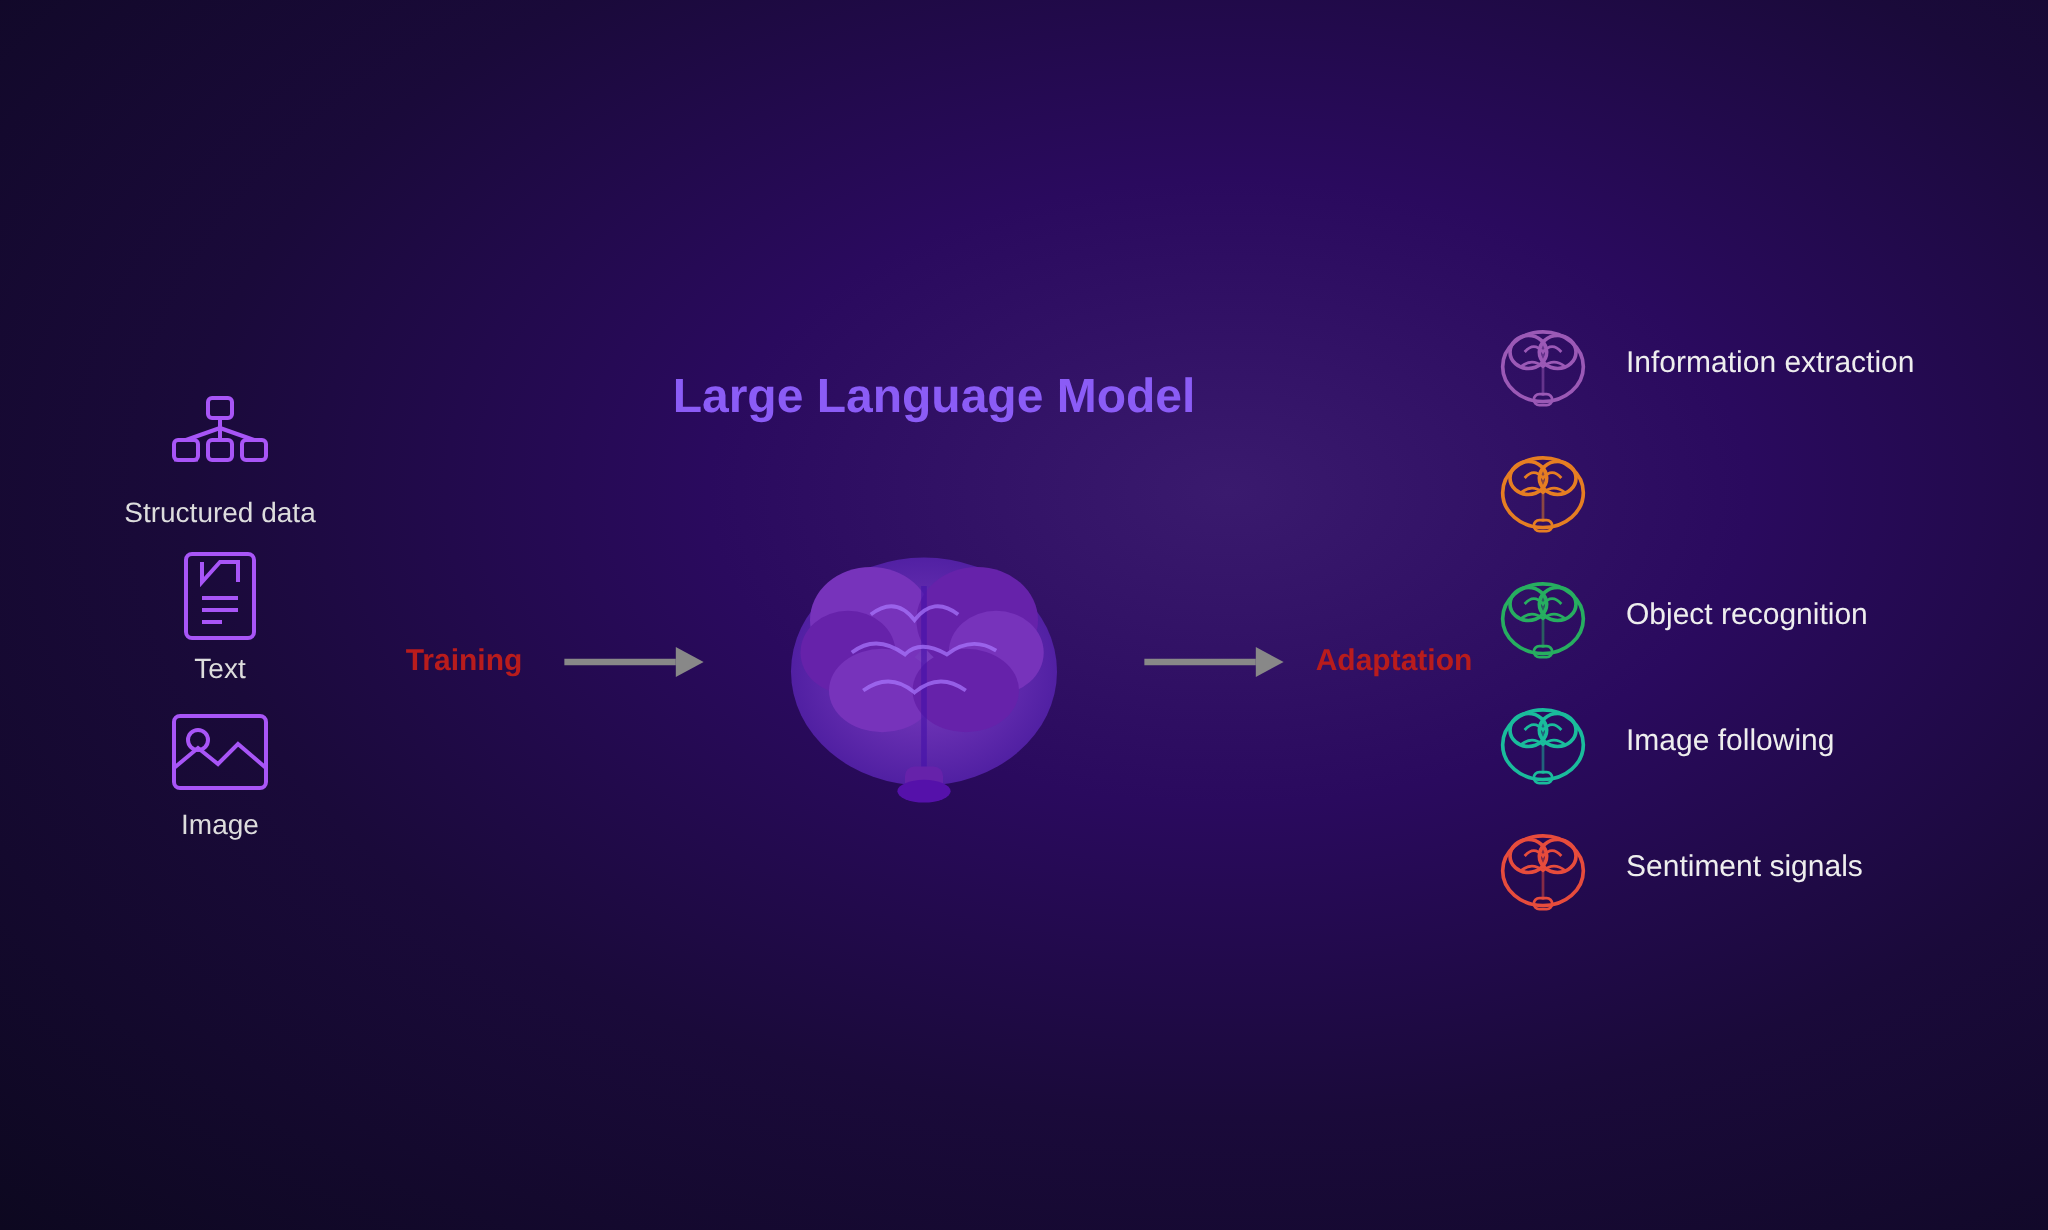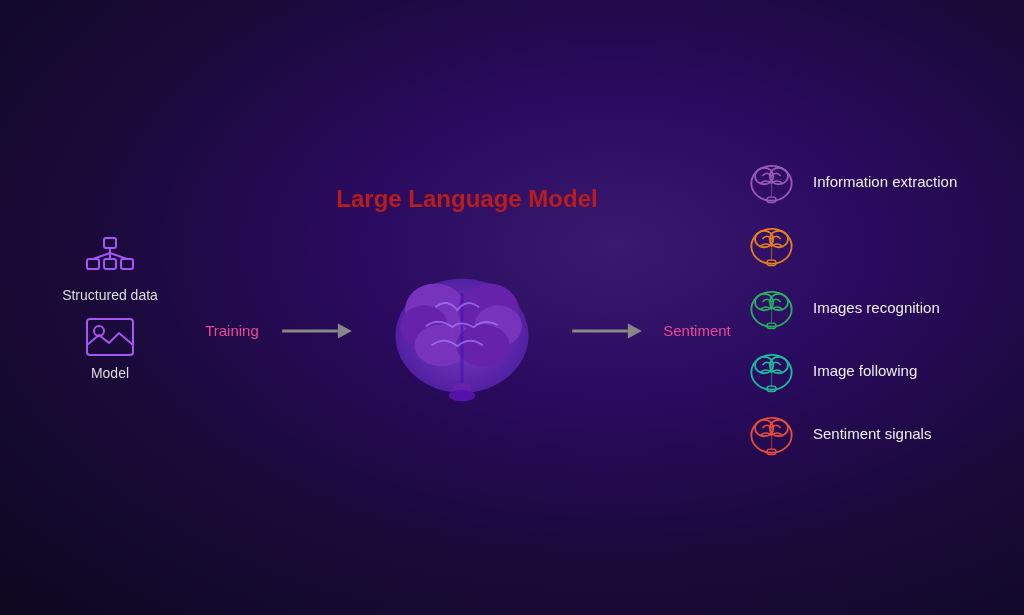--- a/index.html
+++ b/index.html
@@ -52,33 +52,33 @@
     .center-col {
       display: flex;
       flex-direction: column;
       align-items: center;
       gap: 8px;
       flex: 1;
     }
     .title {
       font-size: 24px;
       font-weight: 700;
-      color: #b91c1c;
+      color: #8b5cf6;
       margin-bottom: 10px;
       text-align: center;
     }
     .flow-row {
       display: flex;
       align-items: center;
       gap: 10px;
     }
     .flow-label {
       font-size: 15px;
-      font-weight: 400;
-      color: #ec4899;
+      font-weight: 700;
+      color: #b91c1c;
       text-align: center;
     }
     .arrow {
       display: flex;
       align-items: center;
     }
     .arrow svg {
       width: 70px;
       height: 30px;
     }
@@ -130,32 +130,44 @@
           <rect x="36" y="22" width="12" height="10" rx="2" stroke="#a855f7" stroke-width="2"></rect>
           <line x1="25" y1="11" x2="25" y2="22" stroke="#a855f7" stroke-width="2"></line>
           <line x1="25" y1="16" x2="8" y2="22" stroke="#a855f7" stroke-width="2"></line>
           <line x1="25" y1="16" x2="42" y2="22" stroke="#a855f7" stroke-width="2"></line>
           <line x1="2" y1="32" x2="14" y2="32" stroke="#a855f7" stroke-width="1.5"></line>
         </svg>
       </div>
       <span class="label">Structured data</span>
     </div>
 
+    <div class="input-item">
+      <div class="icon-wrap">
+        <svg width="38" height="46" viewBox="0 0 38 46" fill="none">
+          <rect x="2" y="2" width="34" height="42" rx="3" stroke="#a855f7" stroke-width="2"></rect>
+          <path d="M10 6 L10 16 L19 6 L28 6 L28 16" stroke="#a855f7" stroke-width="2" fill="none"></path>
+          <line x1="10" y1="24" x2="28" y2="24" stroke="#a855f7" stroke-width="2"></line>
+          <line x1="10" y1="30" x2="28" y2="30" stroke="#a855f7" stroke-width="2"></line>
+          <line x1="10" y1="36" x2="20" y2="36" stroke="#a855f7" stroke-width="2"></line>
+        </svg>
+      </div>
+      <span class="label">Text</span>
+    </div>
 
 
 
     <div class="input-item">
       <div class="icon-wrap">
         <svg width="50" height="40" viewBox="0 0 50 40" fill="none">
           <rect x="2" y="2" width="46" height="36" rx="3" stroke="#a855f7" stroke-width="2"></rect>
           <circle cx="14" cy="14" r="5" stroke="#a855f7" stroke-width="2"></circle>
           <path d="M2 28 L14 18 L24 26 L34 16 L48 28" stroke="#a855f7" stroke-width="2" fill="none"></path>
         </svg>
       </div>
-      <span class="label">Model</span>
+      <span class="label">Image</span>
     </div>
   </div>
 
   <div class="center-col">
     <div class="title">Large Language Model</div>
     <div class="flow-row">
 
       <div style="text-align:center; width:80px;">
         <span class="flow-label">Training</span>
       </div>
@@ -198,21 +210,21 @@
       </div>
 
       <div class="arrow">
         <svg width="65" height="28" viewBox="0 0 65 28">
           <line x1="0" y1="14" x2="52" y2="14" stroke="#888" stroke-width="3"></line>
           <polygon points="52,7 65,14 52,21" fill="#888"></polygon>
         </svg>
       </div>
 
       <div style="text-align:center; width:90px;">
-        <span class="flow-label">Sentiment</span>
+        <span class="flow-label">Adaptation</span>
       </div>
     </div>
   </div>
 
   <div class="right-col">
 
     <div class="output-item">
       <div class="brain-icon">
         <svg viewBox="0 0 60 60" width="55" height="55">
           <ellipse cx="30" cy="32" rx="22" ry="19" fill="none" stroke="#9b59b6" stroke-width="2"></ellipse>
@@ -246,21 +258,21 @@
         <svg viewBox="0 0 60 60" width="55" height="55">
           <ellipse cx="30" cy="32" rx="22" ry="19" fill="none" stroke="#27ae60" stroke-width="2"></ellipse>
           <ellipse cx="22" cy="24" rx="10" ry="9" fill="none" stroke="#27ae60" stroke-width="2"></ellipse>
           <ellipse cx="38" cy="24" rx="10" ry="9" fill="none" stroke="#27ae60" stroke-width="2"></ellipse>
           <path d="M20 24 Q25 18 30 24 Q35 18 40 24" stroke="#27ae60" stroke-width="1.5" fill="none"></path>
           <path d="M18 32 Q24 27 30 32 Q36 27 42 32" stroke="#27ae60" stroke-width="1.5" fill="none"></path>
           <line x1="30" y1="18" x2="30" y2="48" stroke="#27ae60" stroke-width="1.5" opacity="0.5"></line>
           <rect x="25" y="47" width="10" height="6" rx="3" fill="none" stroke="#27ae60" stroke-width="1.5"></rect>
         </svg>
       </div>
-      <span class="out-label">Images recognition</span>
+      <span class="out-label">Object recognition</span>
     </div>
 
     <div class="output-item">
       <div class="brain-icon">
         <svg viewBox="0 0 60 60" width="55" height="55">
           <ellipse cx="30" cy="32" rx="22" ry="19" fill="none" stroke="#1abc9c" stroke-width="2"></ellipse>
           <ellipse cx="22" cy="24" rx="10" ry="9" fill="none" stroke="#1abc9c" stroke-width="2"></ellipse>
           <ellipse cx="38" cy="24" rx="10" ry="9" fill="none" stroke="#1abc9c" stroke-width="2"></ellipse>
           <path d="M20 24 Q25 18 30 24 Q35 18 40 24" stroke="#1abc9c" stroke-width="1.5" fill="none"></path>
           <path d="M18 32 Q24 27 30 32 Q36 27 42 32" stroke="#1abc9c" stroke-width="1.5" fill="none"></path>

